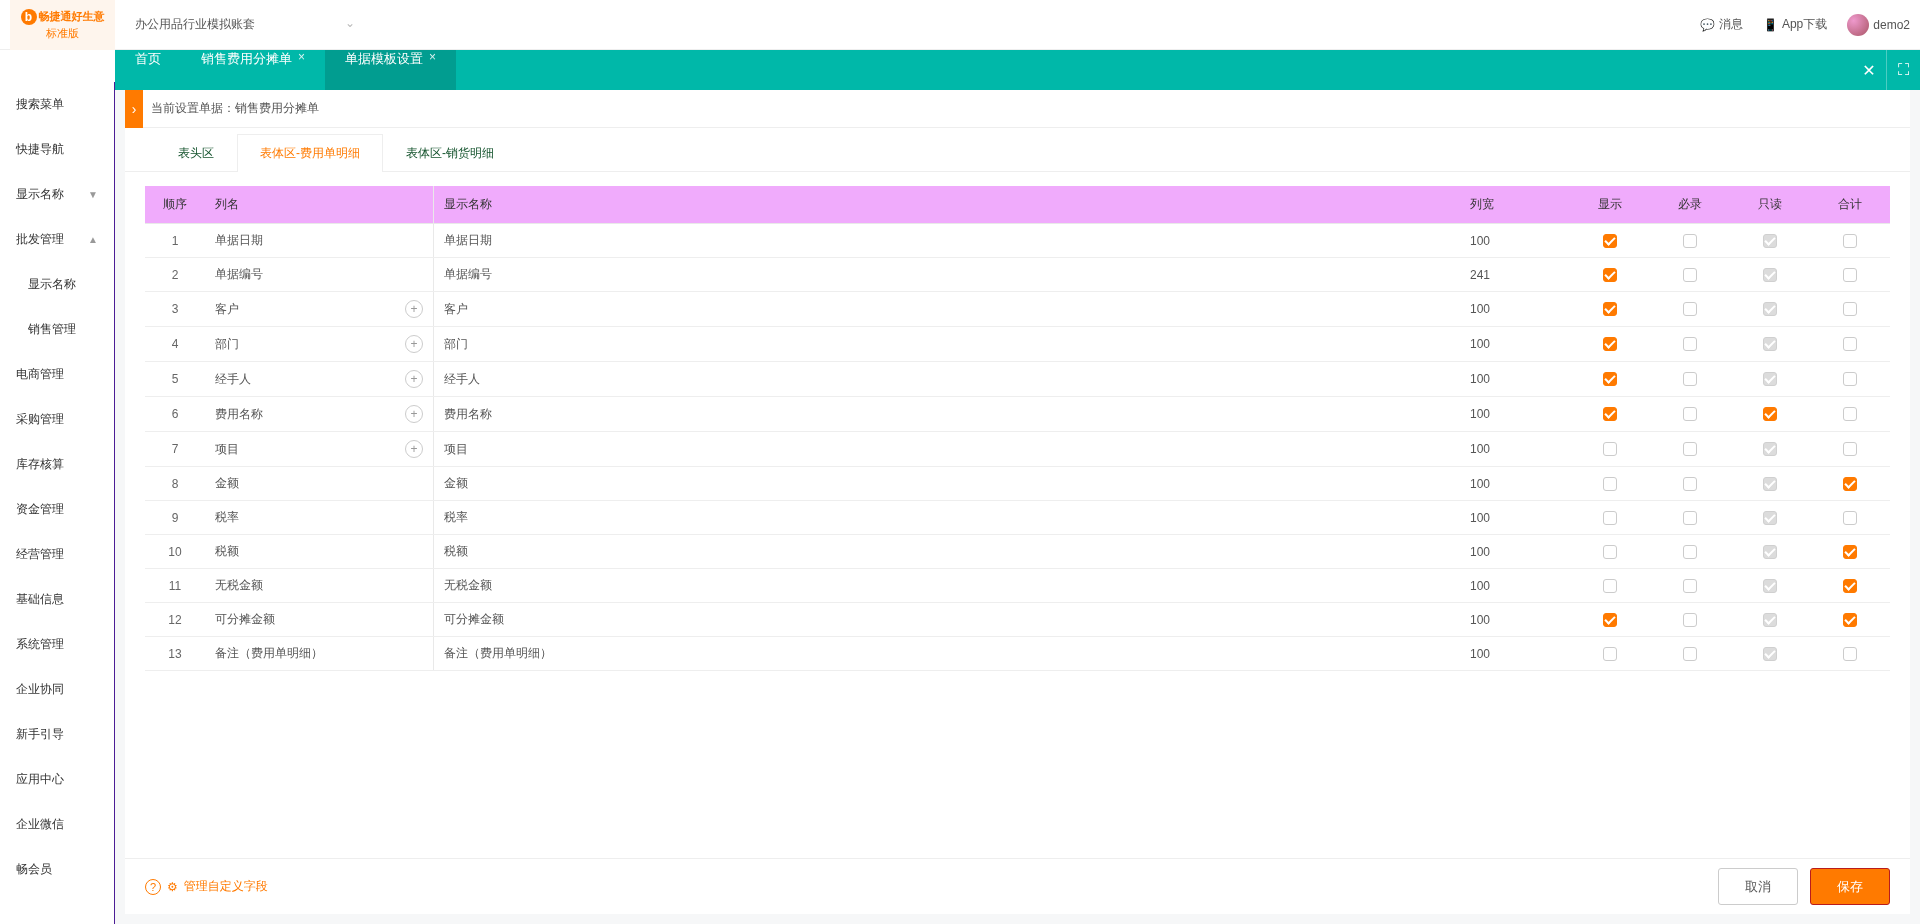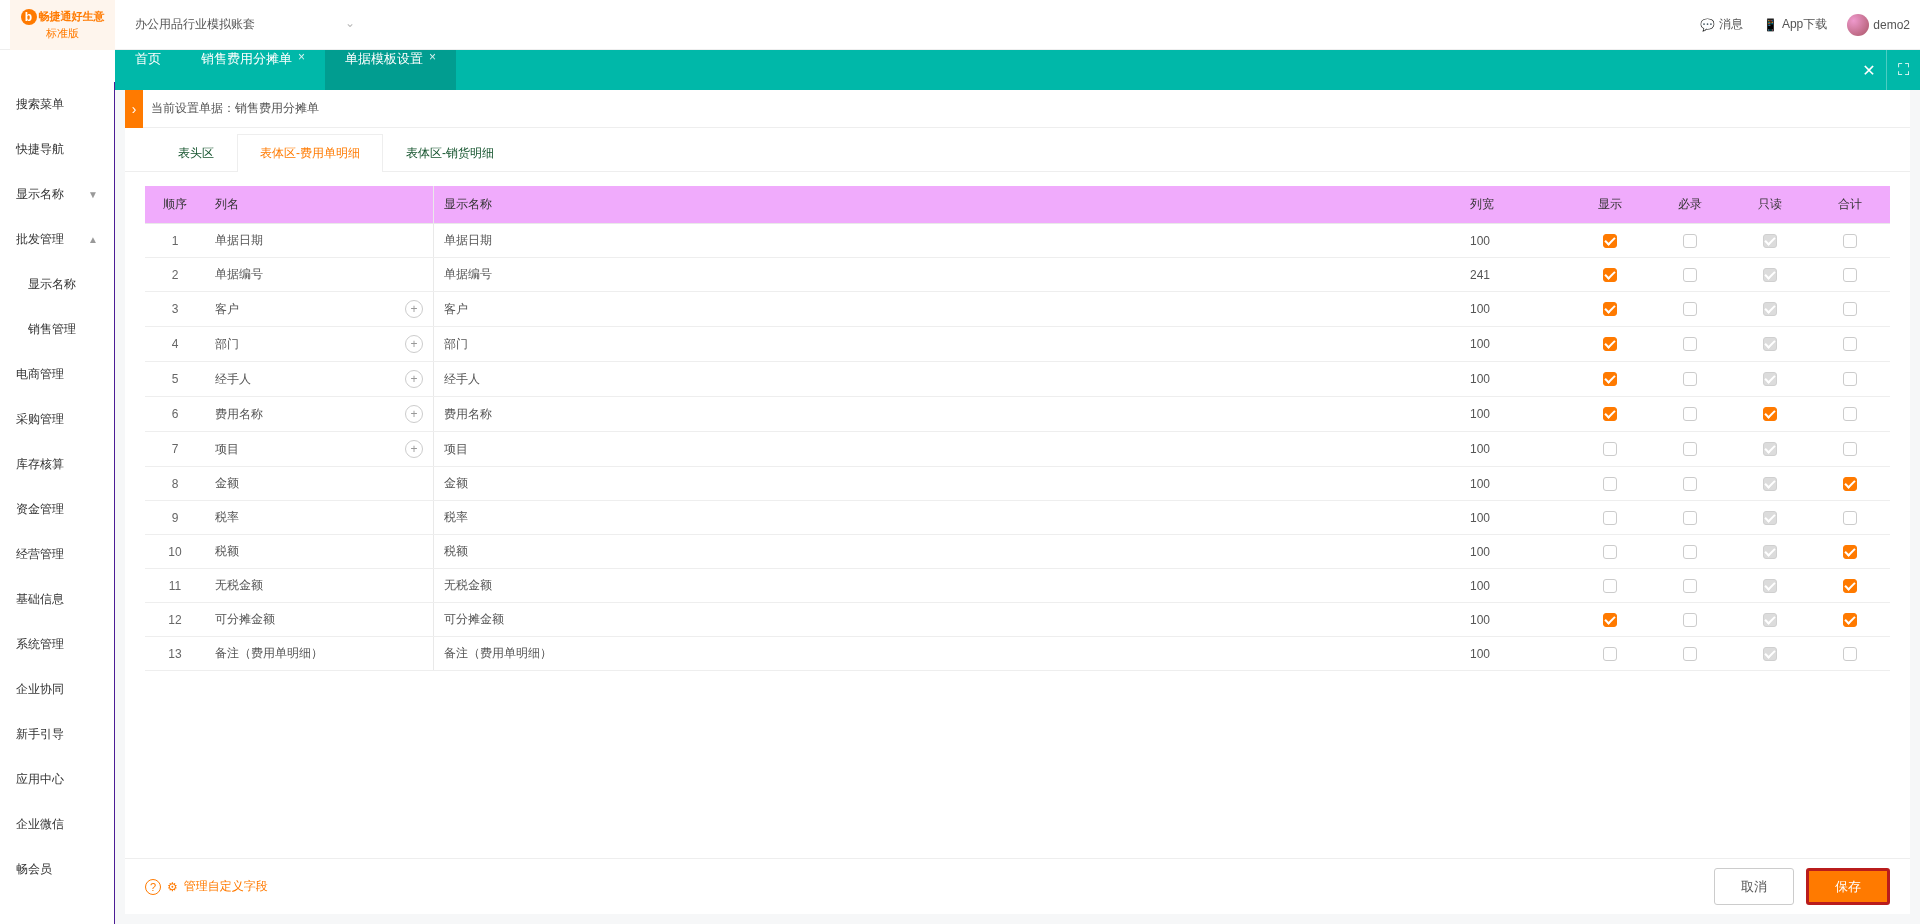--- a/index.html
+++ b/index.html
@@ -66,21 +66,21 @@
 .cb.locked { background: #f3f3f3; border-color: #ddd; }
 .cb.locked.on { background: #dcdcdc; border-color: #d0d0d0; }
 .cb.locked.on::after { border-color: #fff; }
 
 .footer { height: 56px; display: flex; align-items: center; padding: 0 20px; border-top: 1px solid #eee; background: #fff; margin-top: 6px; }
 .footer-left { display: flex; align-items: center; gap: 6px; color: #ff7a00; cursor: pointer; }
 .footer-left .qm { width: 16px; height: 16px; border: 1px solid #ff7a00; border-radius: 50%; display: inline-flex; align-items: center; justify-content: center; font-size: 11px; }
 .footer-spacer { flex: 1; }
 .btn { height: 37px; padding: 0 26px; border-radius: 3px; font-size: 13px; cursor: pointer; display: inline-flex; align-items: center; }
 .btn-default { background: #fff; border: 1px solid #ccc; color: #555; margin-right: 12px; }
-.btn-primary { background: #ff7a00; border: 3px solid #b91c1c; color: #fff; }
+.btn-primary { background: #ff7a00; border: 1px solid #b91c1c; color: #fff; }
 </style>
 </head>
 <body>
 
 <div class="topbar">
   <div class="logo-block">
     <div class="logo-main">
         <span class="logo-icon">b</span>
         <span>畅捷通好生意</span>
       </div>

